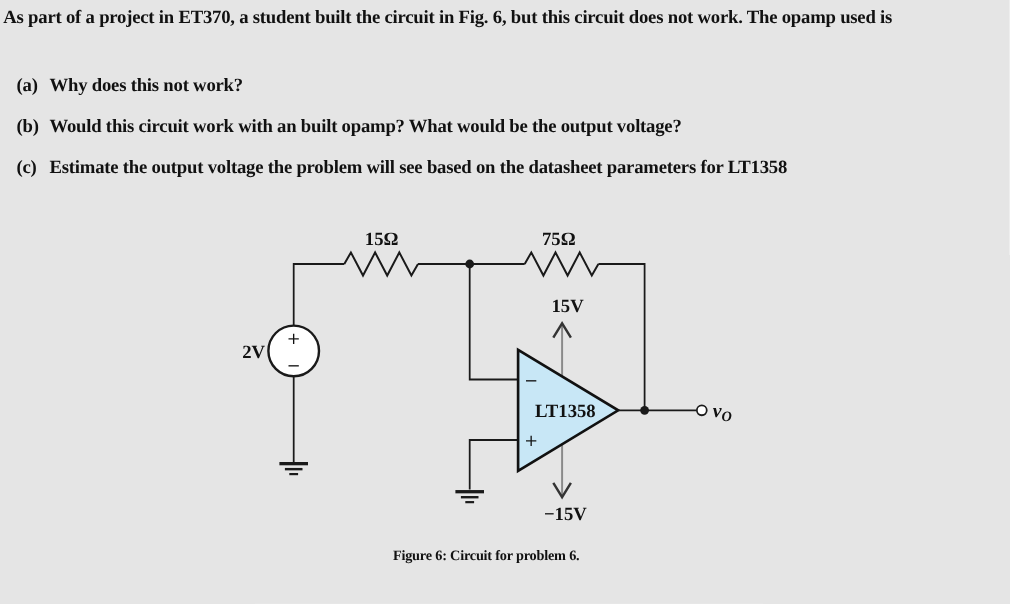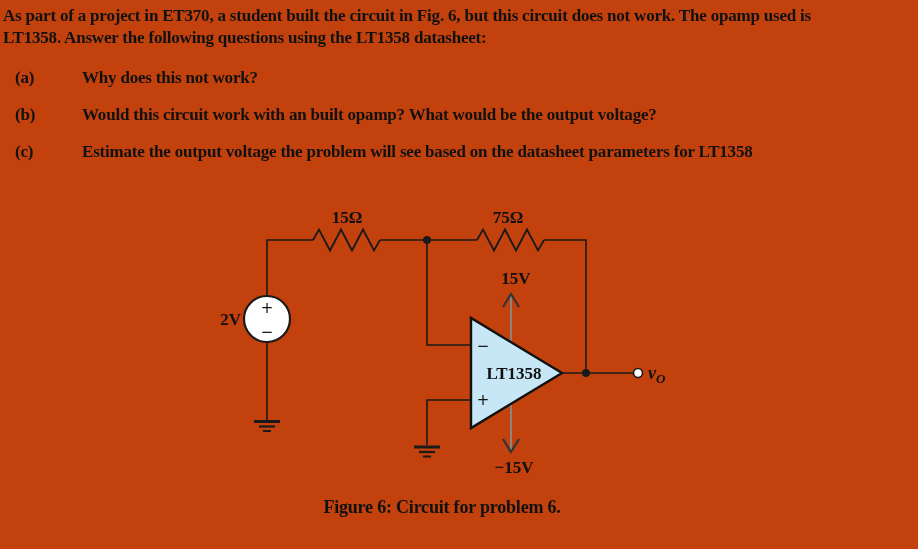--- a/index.html
+++ b/index.html
@@ -1,20 +1,20 @@
 <!DOCTYPE html>
 <html><head>
 <meta charset="utf-8">
 <style>
   html, body { margin: 0; padding: 0; background: #ffffff; }
   .page {
     position: relative;
     width: 918px;
     height: 549px;
-    background: #c2410c;
+    background: #e5e5e5;
     font-family: "Liberation Serif", serif;
     color: #111111;
     overflow: hidden;
   }
   .intro {
     position: absolute;
     left: 3px;
     top: 5px;
     font-size: 17px;
     font-weight: 600;
@@ -26,21 +26,21 @@
   .qrow {
     position: relative;
     height: 22px;
     margin-bottom: 15px;
     white-space: nowrap;
     font-size: 17px;
     font-weight: 600;
     letter-spacing: -0.2px;
   }
   .qlabel { position: absolute; left: 15px; top: 0; }
-  .qtext  { position: absolute; left: 45px; top: 0; margin-left: 37px; }
+  .qtext  { position: absolute; left: 45px; top: 0; }
   .figure-svg { position: absolute; left: 0; top: 195px; }
   .clabel {
     font-family: "Liberation Serif", serif;
     font-weight: 600;
     font-size: 17px;
     fill: #111111;
   }
   .csign {
     font-family: "DejaVu Sans", sans-serif;
     font-weight: 400;
@@ -53,33 +53,32 @@
     font-weight: 600;
     font-size: 18px;
     fill: #111111;
   }
   .caption {
     position: absolute;
     top: 497px;
     left: 0;
     width: 884px;
     text-align: center;
-    font-size: 18px;
+    font-size: 13px;
     font-weight: 600;
     letter-spacing: -0.2px;
   }
 </style>
 </head>
 <body>
 
 <div class="page">
 
   <div class="intro">
     <div>As part of a project in ET370, a student built the circuit in Fig. 6, but this circuit does not work. The opamp used is</div>
-    <div>LT1358. Answer the following questions using the LT1358 datasheet:</div>
   </div>
 
   <div class="qlist">
     <div class="qrow">
       <span class="qlabel">(a)</span>
       <span class="qtext">Why does this not work?</span>
     </div>
     <div class="qrow">
       <span class="qlabel">(b)</span>
       <span class="qtext">Would this circuit work with an built opamp? What would be the output voltage?</span>

